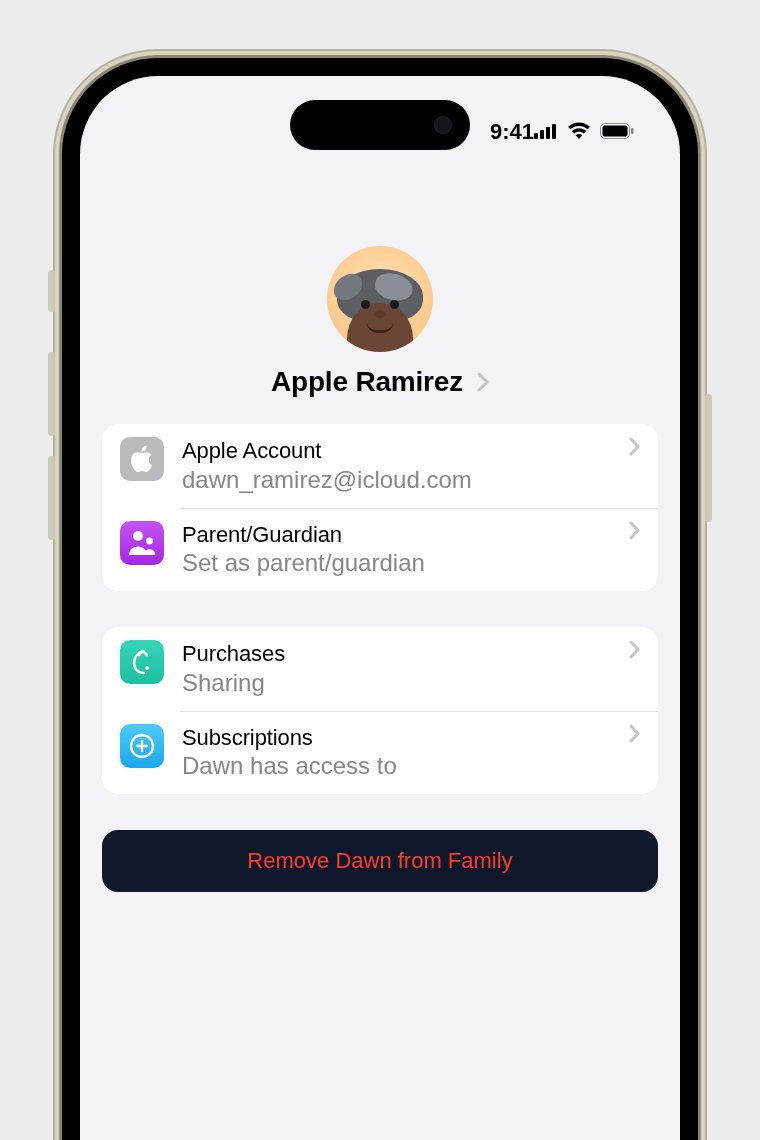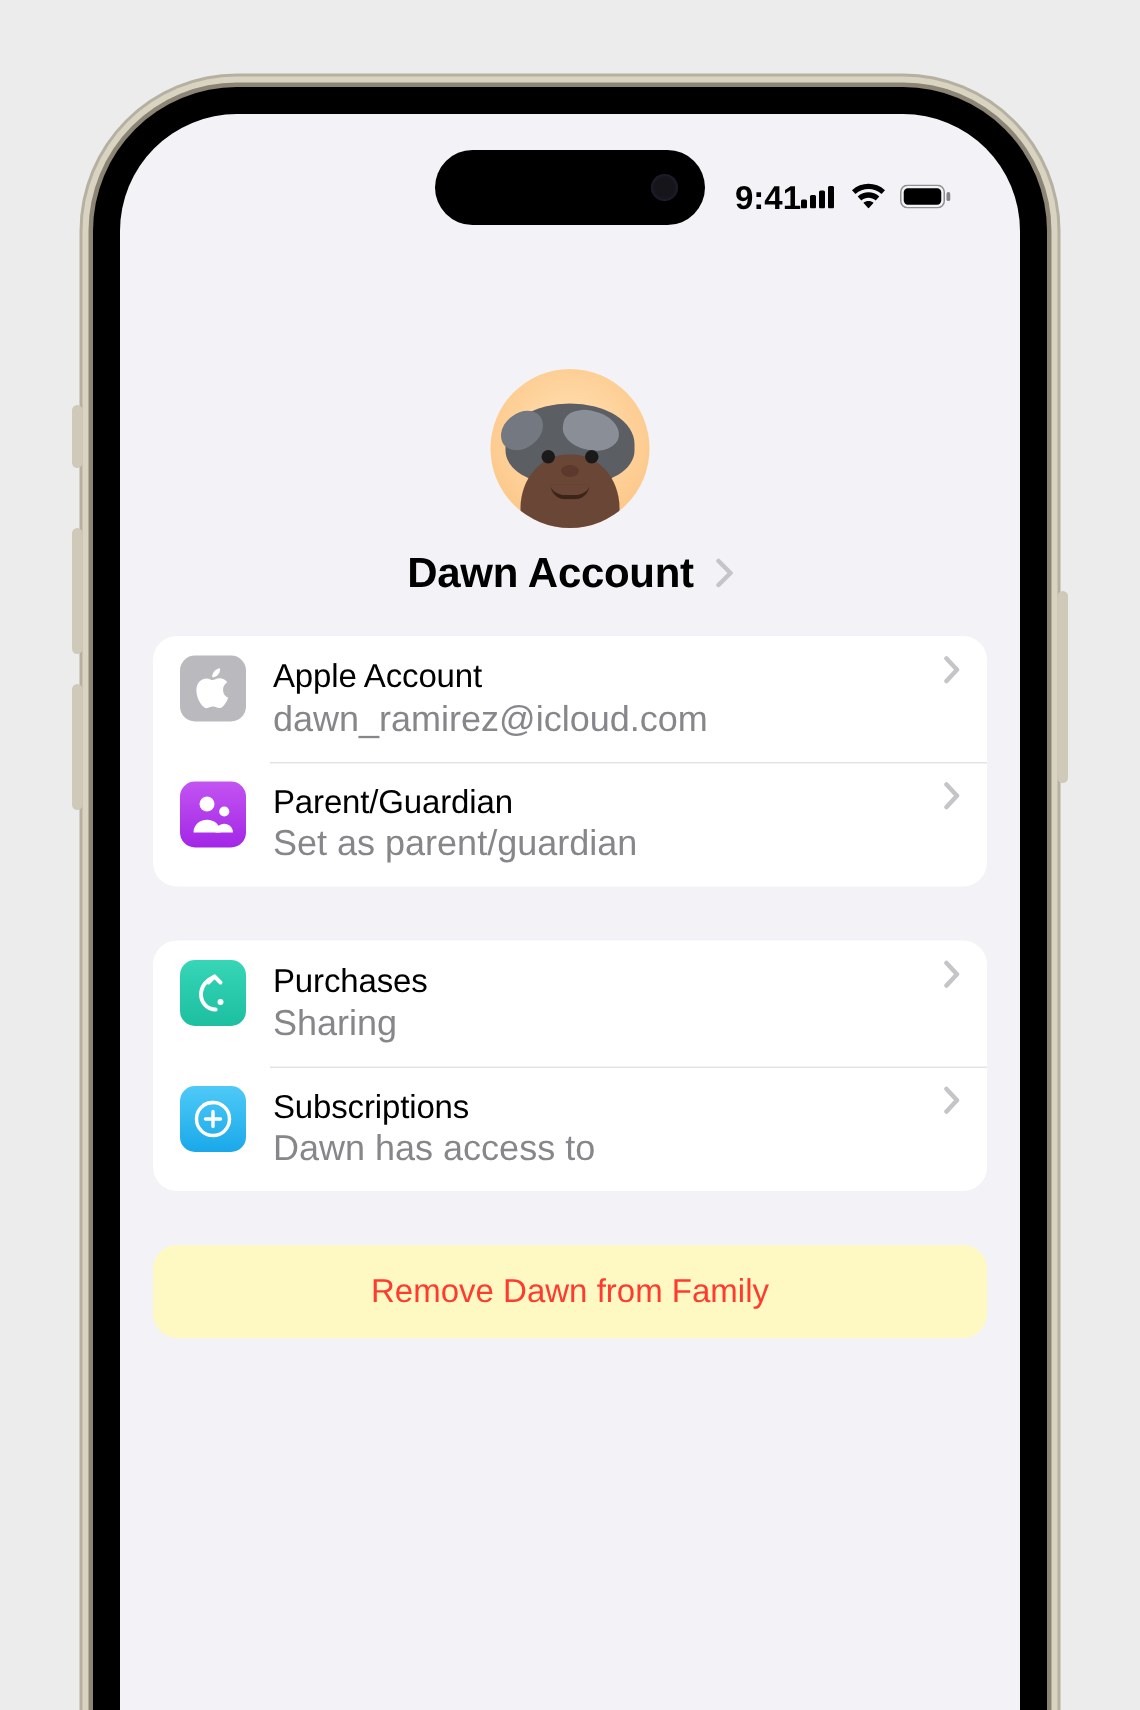--- a/index.html
+++ b/index.html
@@ -96,21 +96,21 @@
       content: ""; position: absolute; top: 0; left: 78px; right: 0; height: 1px; background: #e3e3e7;
     }
     .row-icon {
       width: 44px; height: 44px; border-radius: 10px; flex: none;
       margin-right: 18px; display: flex; align-items: center; justify-content: center;
     }
     .row-texts { flex: 1; min-width: 0; }
     .row-title { font-size: 22px; font-weight: 400; color: #000; line-height: 1.25; letter-spacing: -0.1px;}
     .row-sub { font-size: 24px; color: #86868b; line-height: 1.25; }
     .chev { flex: none; margin-left: 8px; color: #c5c5c9; }
-    .danger-group { background: #fef9c3; border-radius: 16px; }
+    .danger-group { background: #0f172a; border-radius: 16px; }
     .danger-row {
       height: 62px; display: flex; align-items: center; justify-content: center;
       color: #ff3b30; font-size: 22px; font-weight: 400; cursor: pointer;
     }
     .ic-apple { background: #b9b9be; }
     .ic-parent { background: linear-gradient(180deg,#c354f2,#a326e6); }
     .ic-subs { background: linear-gradient(180deg,#4ecaf7,#1aa8ea); }
     .ic-purch { background: linear-gradient(180deg,#36d6b7,#1cbfa0); }
     .ic-loc { background: linear-gradient(180deg,#2f8dff,#0a6ff2); }
   </style>
@@ -163,21 +163,21 @@
       <div class="profile">
         <div class="avatar">
           <div class="memoji-hair"></div>
           <div class="memoji-head"></div>
           <div class="memoji-eye l"></div>
             <div class="memoji-eye r"></div>
           <div class="memoji-nose"></div>
             <div class="memoji-mouth"></div>
         </div>
         <div class="profile-name-row">
-          <span class="profile-name">Dawn Account</span>
+          <span class="profile-name">Apple Ramirez</span>
           <svg class="chev" width="12" height="20" viewBox="0 0 12 20">
               <path d="M2 2 L10 10 L2 18" stroke="#c5c5c9" stroke-width="3" fill="none" stroke-linecap="round" stroke-linejoin="round"></path>
             </svg>
         </div>
       </div>
 
       <div class="group">
 
         <div class="row">
           <div class="row-icon ic-apple">

